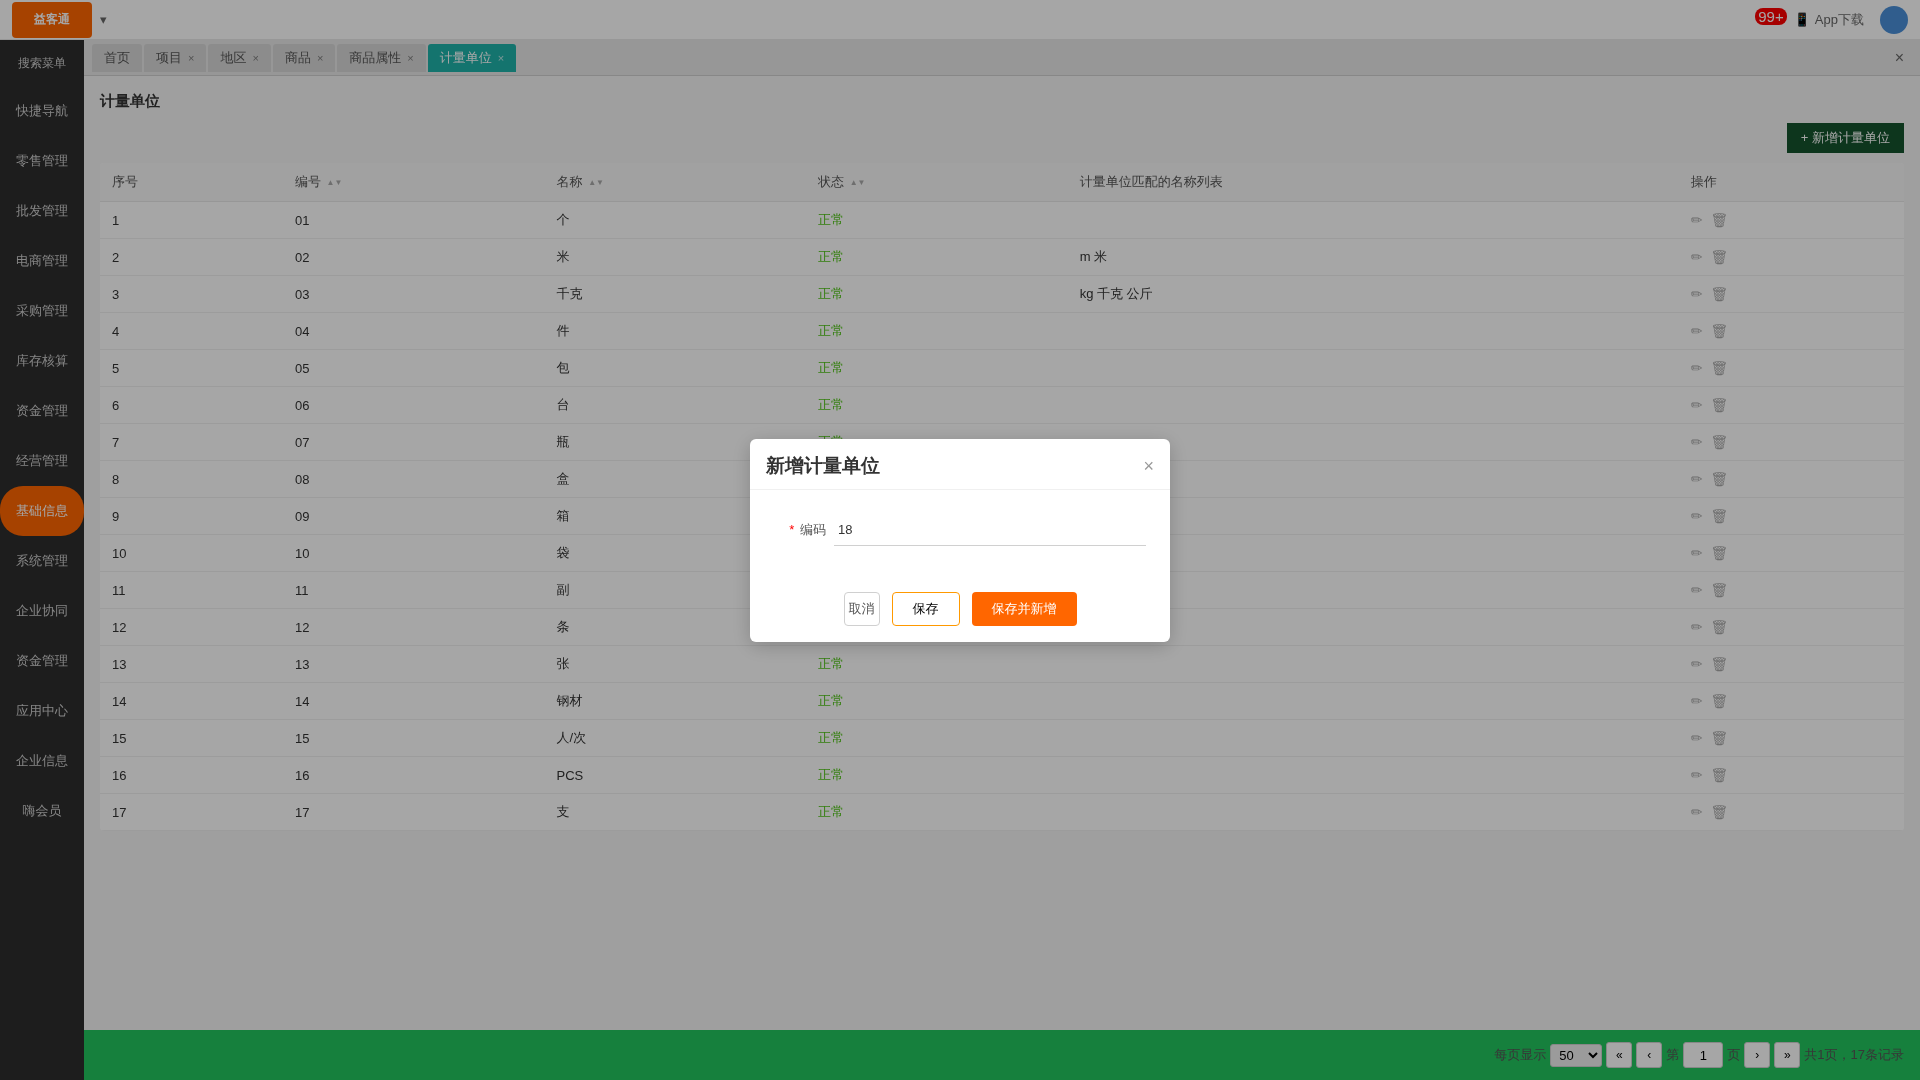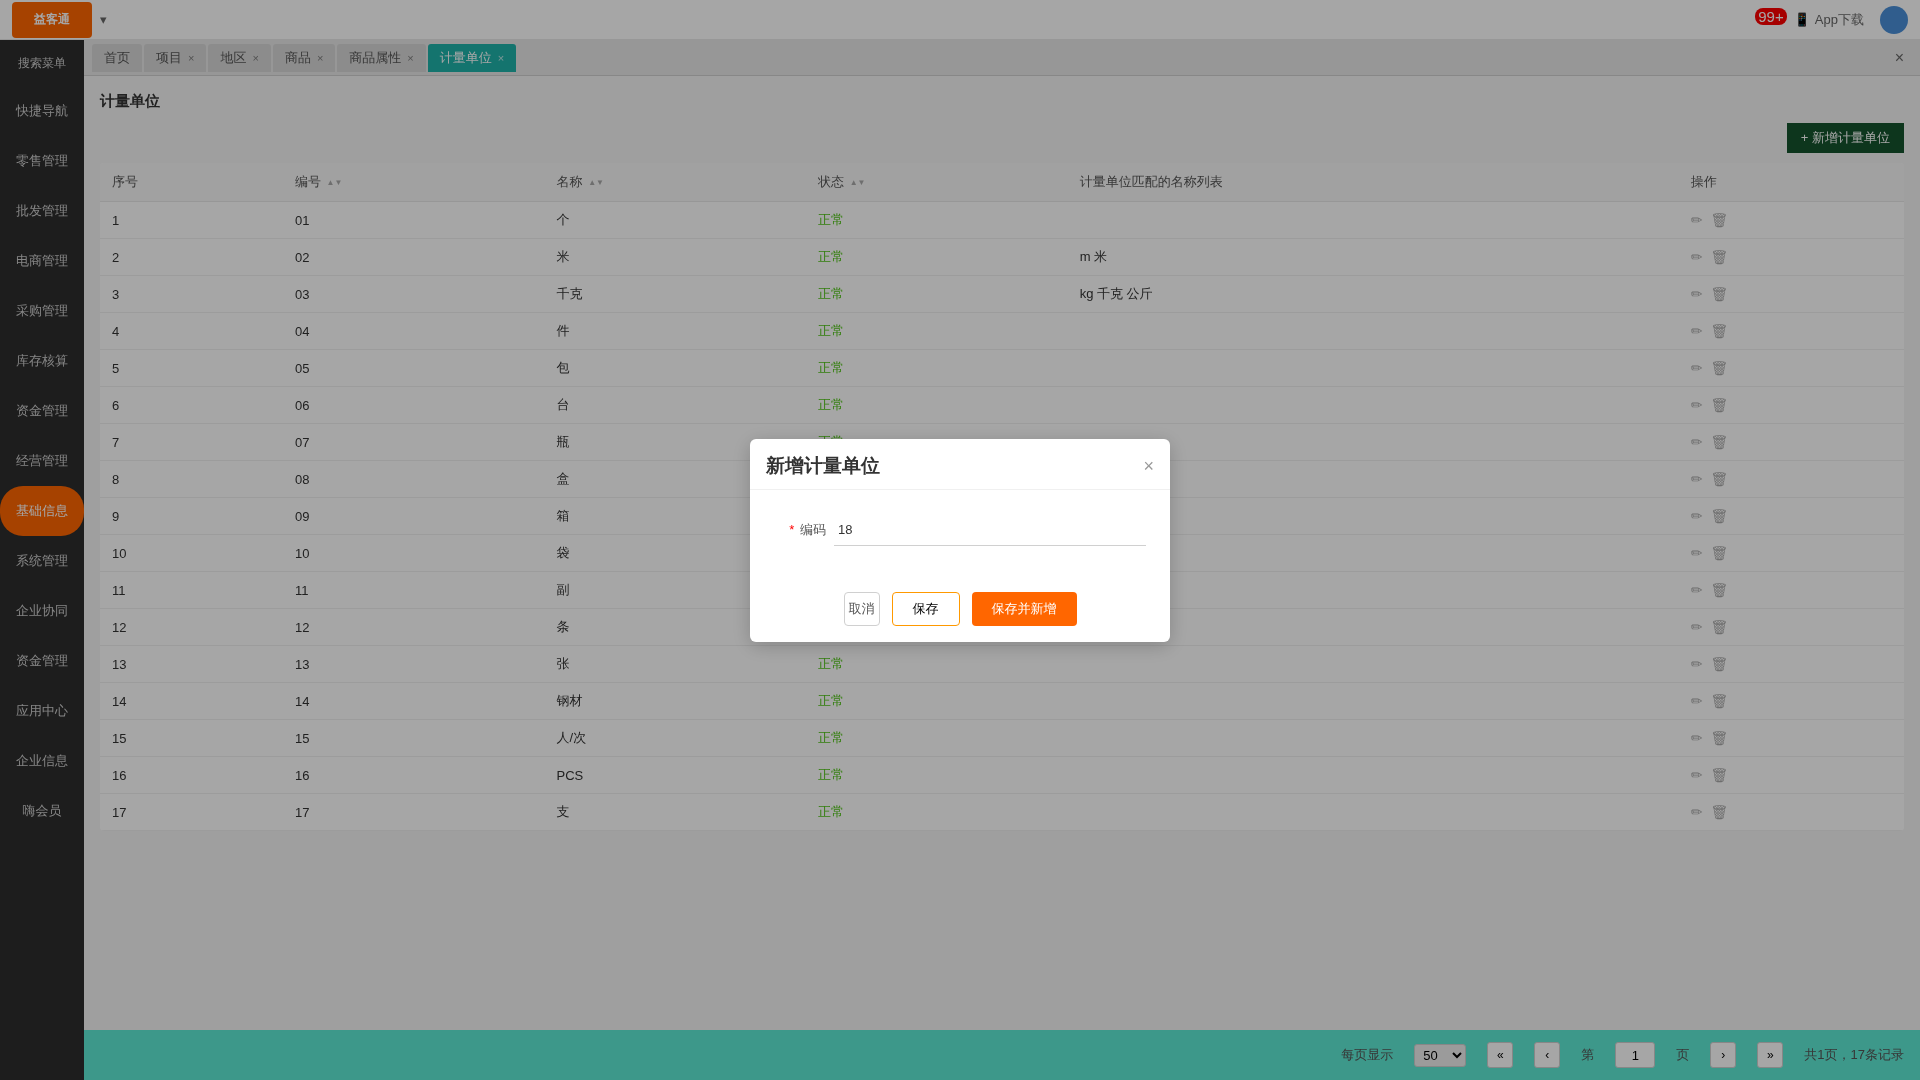--- a/index.html
+++ b/index.html
@@ -142,24 +142,24 @@
     .status-normal { color: #52c41a; }
     .action-icons { display: flex; gap: 8px; }
     .action-icon { cursor: pointer; color: #aaa; font-size: 14px; }
 
     
     .pagination {
       display: flex;
       align-items: center;
       justify-content: flex-end;
       padding: 12px 16px;
-      gap: 21px;
+      gap: 4px;
       font-size: 13px;
       color: #555;
-      background: #5eead4;
+      background: #22c55e;
     }
     .pagination select {
       padding: 2px 4px;
       border: 1px solid #d0d0d0;
       border-radius: 3px;
       font-size: 13px;
     }
     .page-btn {
       width: 26px; height: 26px;
       border: 1px solid #d0d0d0;

